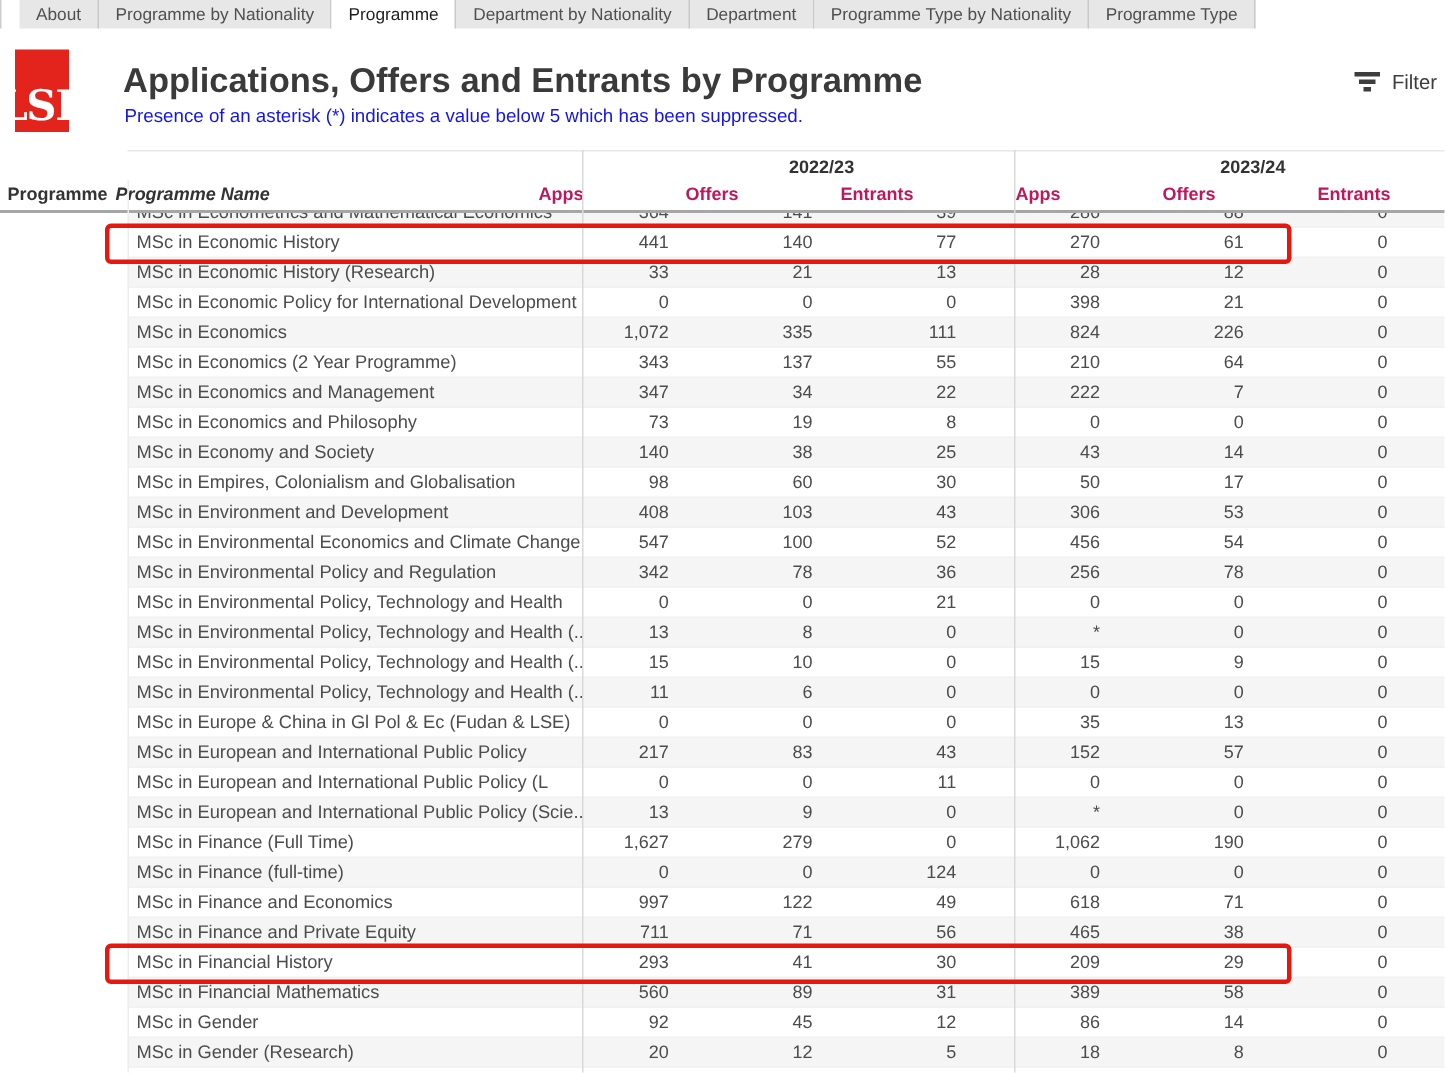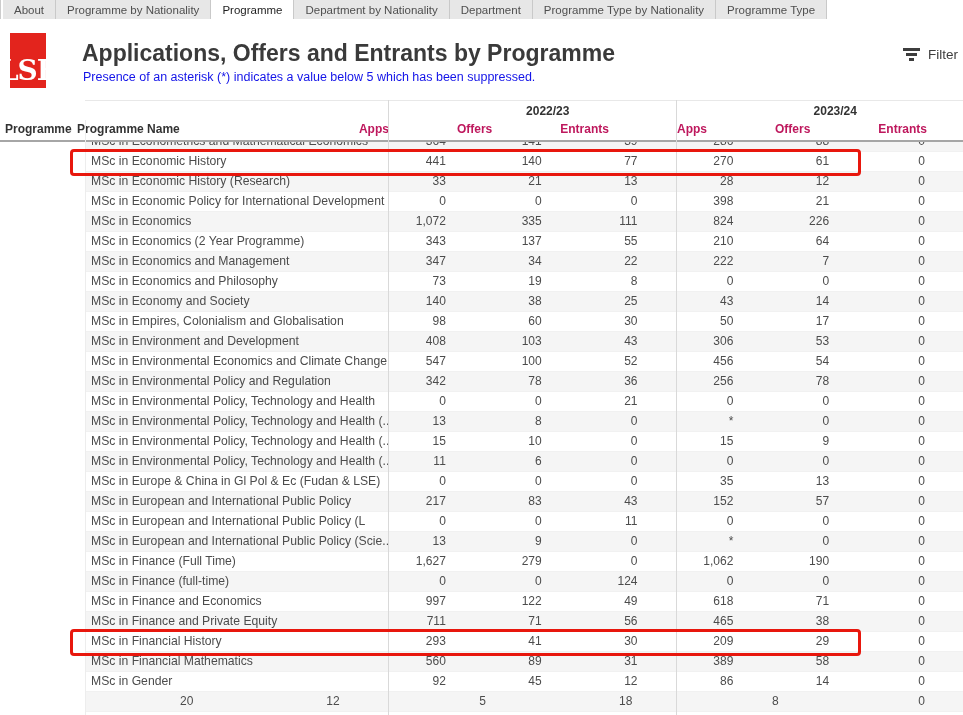--- a/index.html
+++ b/index.html
@@ -4,21 +4,21 @@
 <style>
   html,body { margin:0; padding:0; }
   body {
     width:963px; height:715px; position:relative; overflow:hidden;
     background:#ffffff; font-family:"Liberation Sans", sans-serif;
     -webkit-font-smoothing:antialiased;
   }
   
   .tabbar {
     position:absolute; top:0; left:0; right:0; height:19px;
-    display:flex; align-items:stretch; background:#ffffff; padding-left:2px;
+    display:flex; align-items:stretch; background:#ffffff; padding-left:12px;
     border-left:1px solid #cccccc;
   }
   .tab {
     background:#e7e7e7; border-right:1px solid #c9c9c9;
     padding:0 11px; font-size:11.5px; color:#4f4f4f;
     display:flex; align-items:center; white-space:nowrap; cursor:default;
   }
   .tab.active { background:#ffffff; color:#1e1e1e; }
   
   .logo {
@@ -46,21 +46,21 @@
   
   .thead {
     position:absolute; top:100px; left:0; right:0; height:40px;
     border-bottom:2px solid #a6a6a6; background:#fff;
   }
   .grouprow { display:flex; height:20px; }
   .groupspacer { width:388px; }
   .grouplabel { flex:1; text-align:center; font-weight:700; font-size:12px; color:#333; line-height:22px;padding-left:32px; }
   .colrow { display:flex; height:20px; }
   .gutter-h { width:85px; padding-left:5px; box-sizing:border-box; font-weight:700; font-size:12px; color:#333; line-height:18px; white-space:nowrap; overflow:hidden; }
-  .name-h  { width:303px; padding-left:5px; box-sizing:border-box; font-weight:700; font-size:12px; color:#333; line-height:18px; }
+  .name-h  { width:303px; padding-left:5px; box-sizing:border-box; font-weight:700; font-size:12px; color:#333; line-height:18px;font-style:italic; }
   .measures { flex:1; display:flex; }
   .mcell { flex:1; text-align:right; padding-right:36px; box-sizing:border-box; font-weight:700; font-size:12px; color:#be185d; line-height:18px;padding-left:32px; }
   
   .tbody { position:absolute; top:142px; left:0; right:0; }
   .row { display:flex; height:20px; position:relative; }
   .gutter { width:85px; background:#ffffff; }
   .band { flex:1; display:flex; border-bottom:1px solid #f1f1f1; box-sizing:border-box; background:#ffffff; }
   .row.striped .band { background:var(--stripe,#f5f5f5); }
   .cell-name {
     width:303px; padding-left:6px; box-sizing:border-box; font-size:12.2px;
@@ -467,20 +467,21 @@
         <div class="cell-val">45</div>
         <div class="cell-val">12</div>
         <div class="cell-val">86</div>
         <div class="cell-val">14</div>
         <div class="cell-val">0</div>
       </div>
     </div>
     <div class="row striped">
       <div class="gutter"></div>
       <div class="band">
+        <div class="cell-name">MSc in Gender (Research)</div>
         <div class="cell-val">20</div>
         <div class="cell-val">12</div>
         <div class="cell-val">5</div>
         <div class="cell-val">18</div>
         <div class="cell-val">8</div>
         <div class="cell-val">0</div>
       </div>
     </div>
   </div>
 

